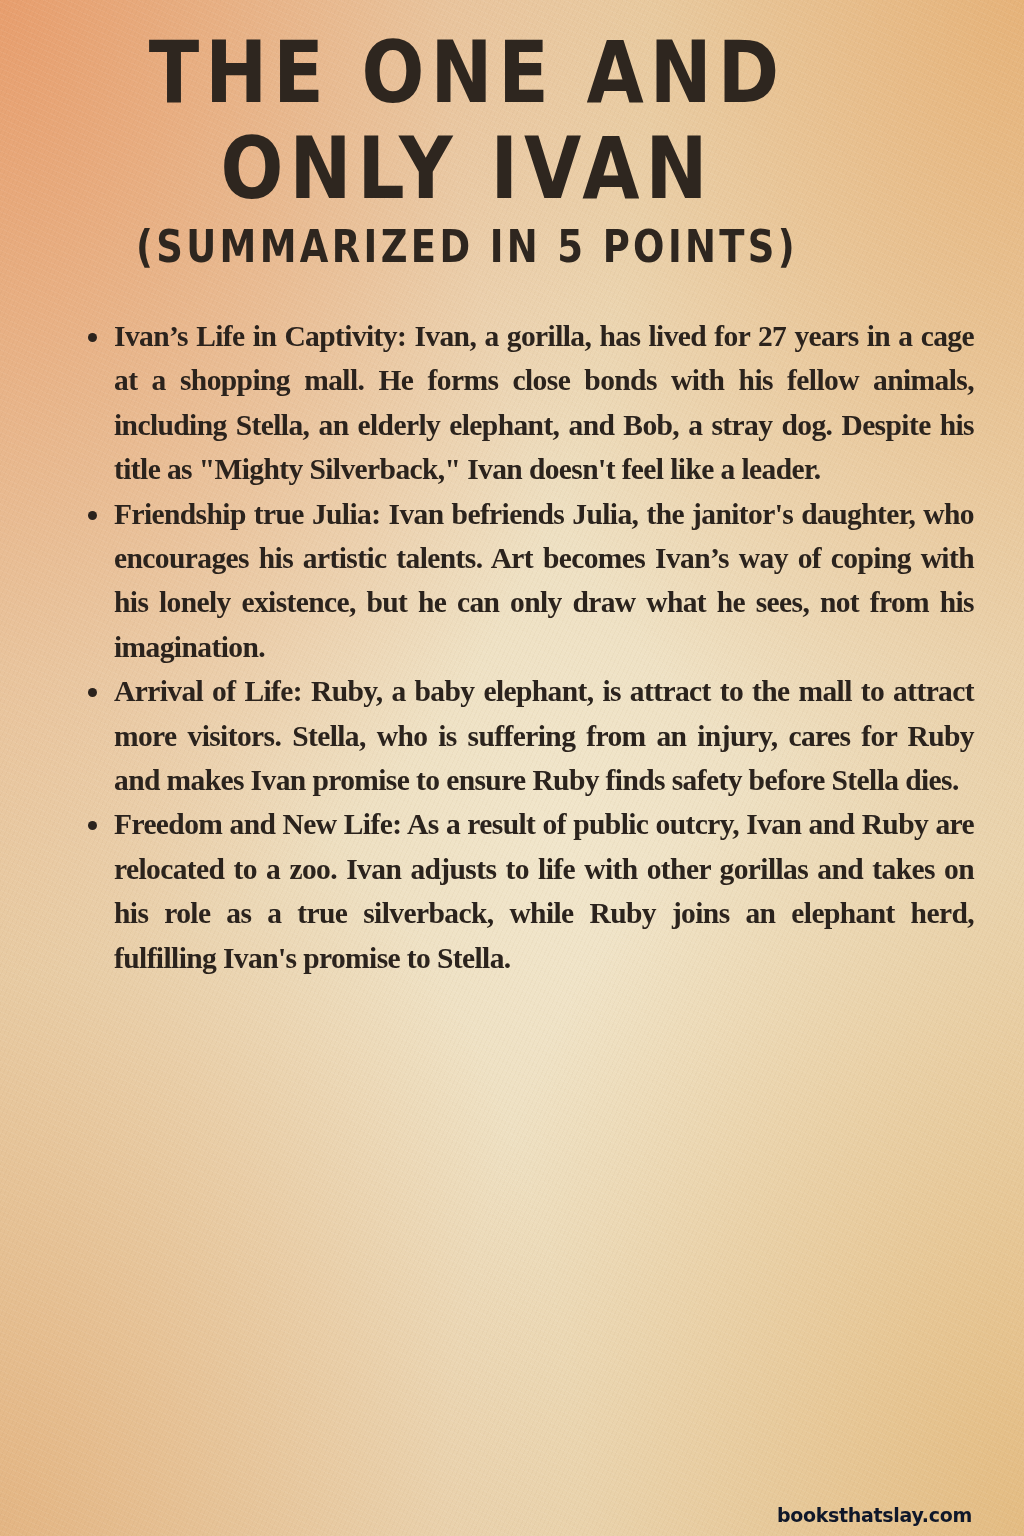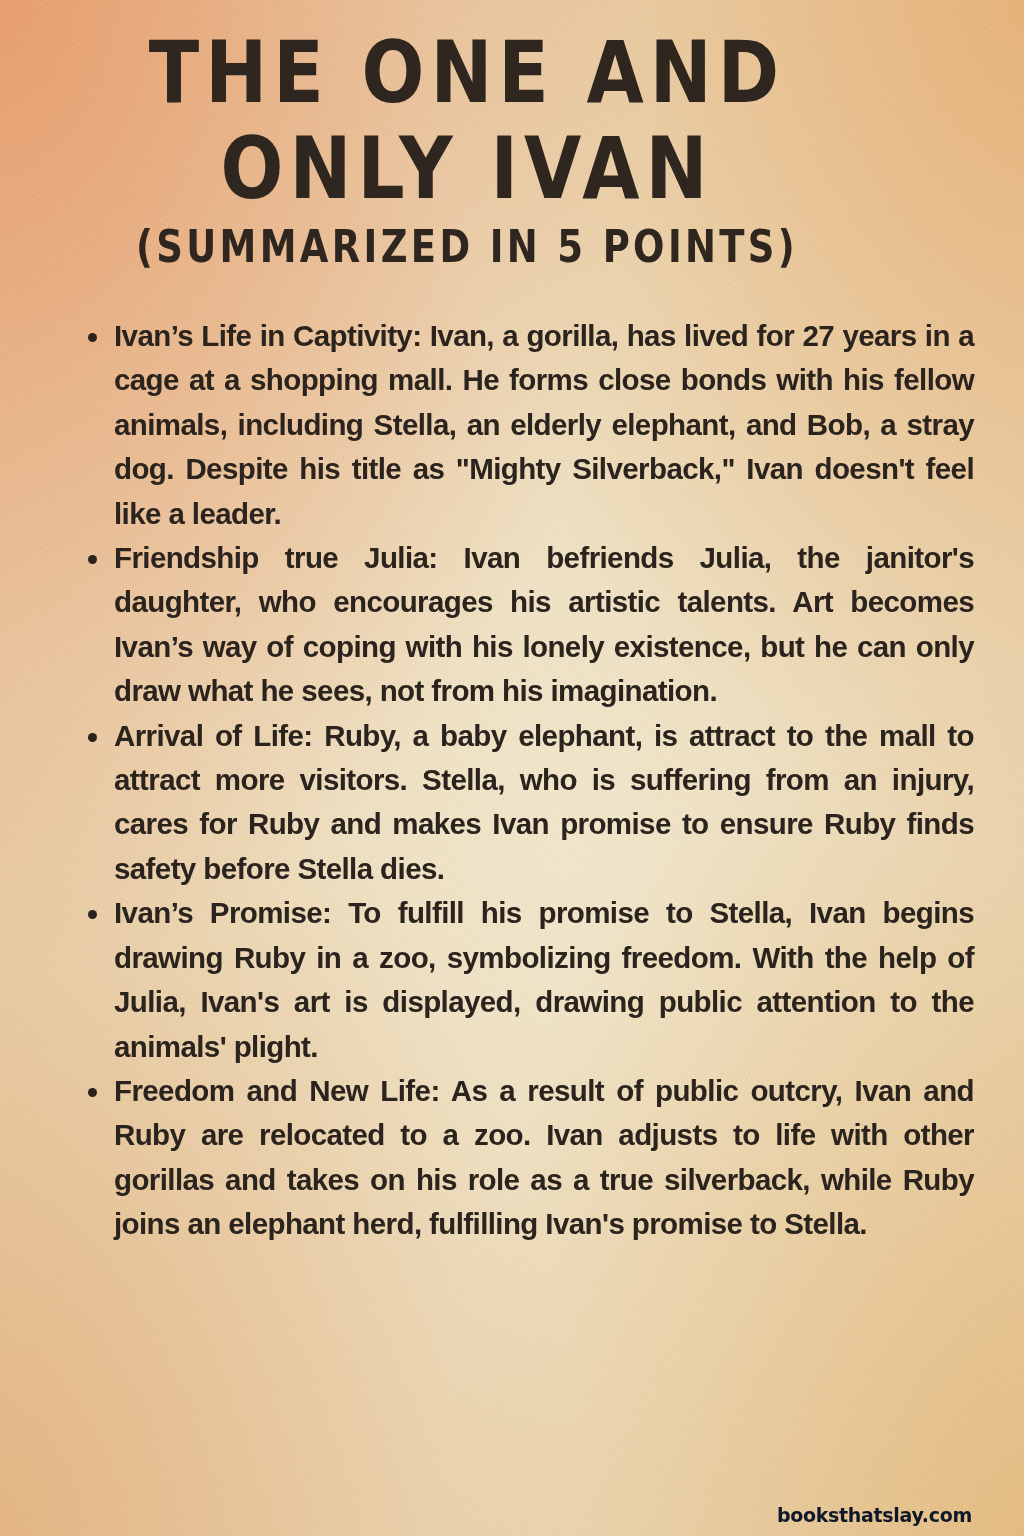--- a/index.html
+++ b/index.html
@@ -32,21 +32,21 @@
     font-family: "DejaVu Sans", sans-serif; font-weight: bold;
     font-size: 44px; line-height: 50px; letter-spacing: 4px; margin-top: 6px;
     color: #2e261f; transform: scaleX(0.84); transform-origin: center;
   }
   .points {
     position: absolute; left: 86px; top: 314px; width: 888px;
     list-style: none; margin: 0; padding: 0;
   }
   .point {
     position: relative; padding-left: 28px;
-    font-family: Liberation Sans, sans-serif; font-weight: bold;
+    font-family: Liberation Serif, serif; font-weight: bold;
     font-size: 29.5px; line-height: 44.4px; letter-spacing: -0.6px;
     text-align: justify; color: #2b231d;
   }
   .bullet {
     position: absolute; left: 2px; top: 19px; width: 9px; height: 9px;
     border-radius: 50%; background: #2b231d;
   }
   .footer {
     position: absolute; right: 52px; bottom: 10px;
     font-family: "DejaVu Sans", sans-serif; font-weight: bold;
@@ -72,21 +72,17 @@
   <li class="point">
     <span class="bullet"></span>
     <span>Friendship true Julia:</span><span> Ivan befriends Julia, the janitor's daughter, who encourages his artistic talents. Art becomes Ivan’s way of coping with his lonely existence, but he can only draw what he sees, not from his imagination.</span>
   </li>
   <li class="point">
     <span class="bullet"></span>
     <span>Arrival of Life:</span><span> Ruby, a baby elephant, is attract to the mall to attract more visitors. Stella, who is suffering from an injury, cares for Ruby and makes Ivan promise to ensure Ruby finds safety before Stella dies.</span>
   </li>
   <li class="point">
     <span class="bullet"></span>
-    <span>Ivan’s Promise:</span><span> To fulfill his promise to Stella, Ivan begins drawing Ruby in a zoo, symbolizing freedom. With the help of Julia, Ivan's art is displayed, drawing public attention to the animals' plight.</span>
-  </li>
-  <li class="point">
-    <span class="bullet"></span>
     <span>Freedom and New Life:</span><span> As a result of public outcry, Ivan and Ruby are relocated to a zoo. Ivan adjusts to life with other gorillas and takes on his role as a true silverback, while Ruby joins an elephant herd, fulfilling Ivan's promise to Stella.</span>
   </li>
 </ul>
 
 <div class="footer">booksthatslay.com</div>
 
 </body></html>

